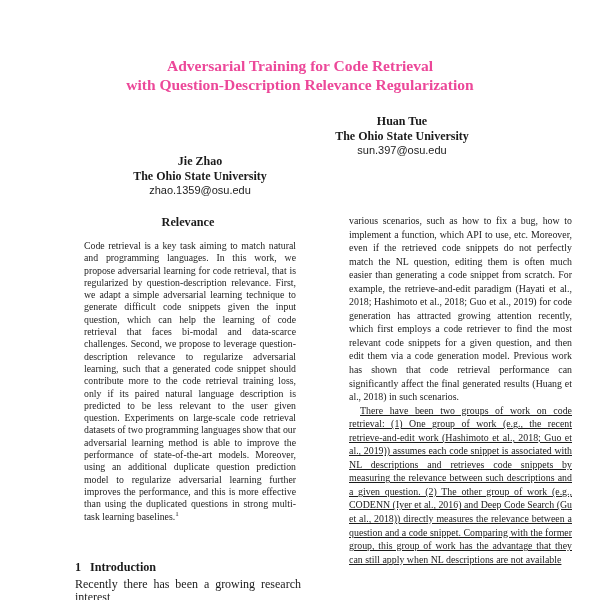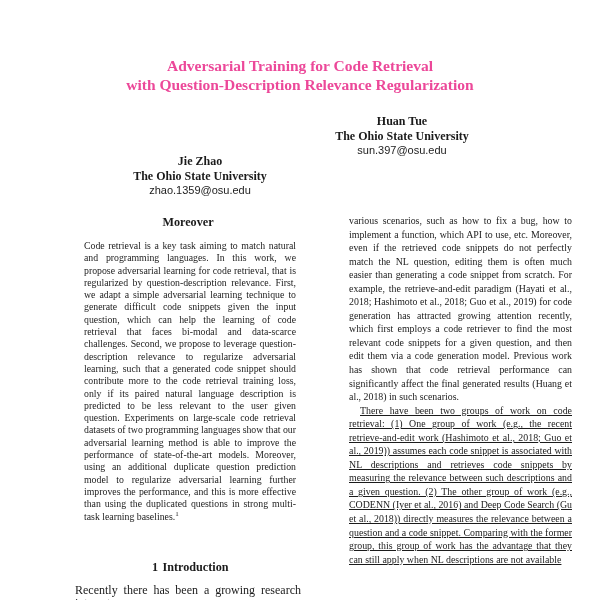--- a/index.html
+++ b/index.html
@@ -71,22 +71,21 @@
     width: 212px;
     font-size: 9.8px;
     line-height: 12.3px;
     text-align: justify;
   }
   .abstract-text sup { font-size: 7px; line-height: 0; }
   .intro-block { position: absolute; top: 347px; left: 0; width: 226px; }
   .section-heading {
     font-weight: 700;
     font-size: 12.2px;
-    margin: 0 0 9px 0;
-    text-align: center;
+    margin: 0 0 3px 0;
   }
   .section-heading .sec-num { display: inline-block; min-width: 15px; }
   .body-par {
     font-size: 12px;
     line-height: 13.4px;
     text-align: justify;
     margin: 0;
   }
   .partial-line {
     white-space: nowrap;
@@ -116,21 +115,21 @@
     </div>
     <div class="author-block a1">
       <div class="author-name">Huan Tue</div>
       <div class="author-affil">The Ohio State University</div>
       <div class="author-email">sun.397@osu.edu</div>
     </div>
   </div>
 
   <div class="col-left">
     <div class="abstract-block">
-      <div class="abstract-heading">Moreover</div>
+      <div class="abstract-heading">Relevance</div>
       <p class="abstract-text"><span>Code retrieval is a key task aiming to match natural and programming languages. In this work, we propose adversarial learning for code retrieval, that is regularized by question-description relevance. First, we adapt a simple adversarial learning technique to generate difficult code snippets given the input question, which can help the learning of code retrieval that faces bi-modal and data-scarce challenges. Second, we propose to leverage question-description relevance to regularize adversarial learning, such that a generated code snippet should contribute more to the code retrieval training loss, only if its paired natural language description is predicted to be less relevant to the user given question. Experiments on large-scale code retrieval datasets of two programming languages show that our adversarial learning method is able to improve the performance of state-of-the-art models. Moreover, using an additional duplicate question prediction model to regularize adversarial learning further improves the performance, and this is more effective than using the duplicated questions in strong multi-task learning baselines.</span><sup>1</sup></p>
     </div>
     <div class="intro-block">
       <div class="section-heading">
         <span class="sec-num">1</span><span>Introduction</span>
       </div>
       <p class="body-par">Recently there has been a growing research interest</p>
       <div class="partial-line">in code retrieval (Lv et al., 2015; Iyer et al., 2016;</div>
     </div>
   </div>

